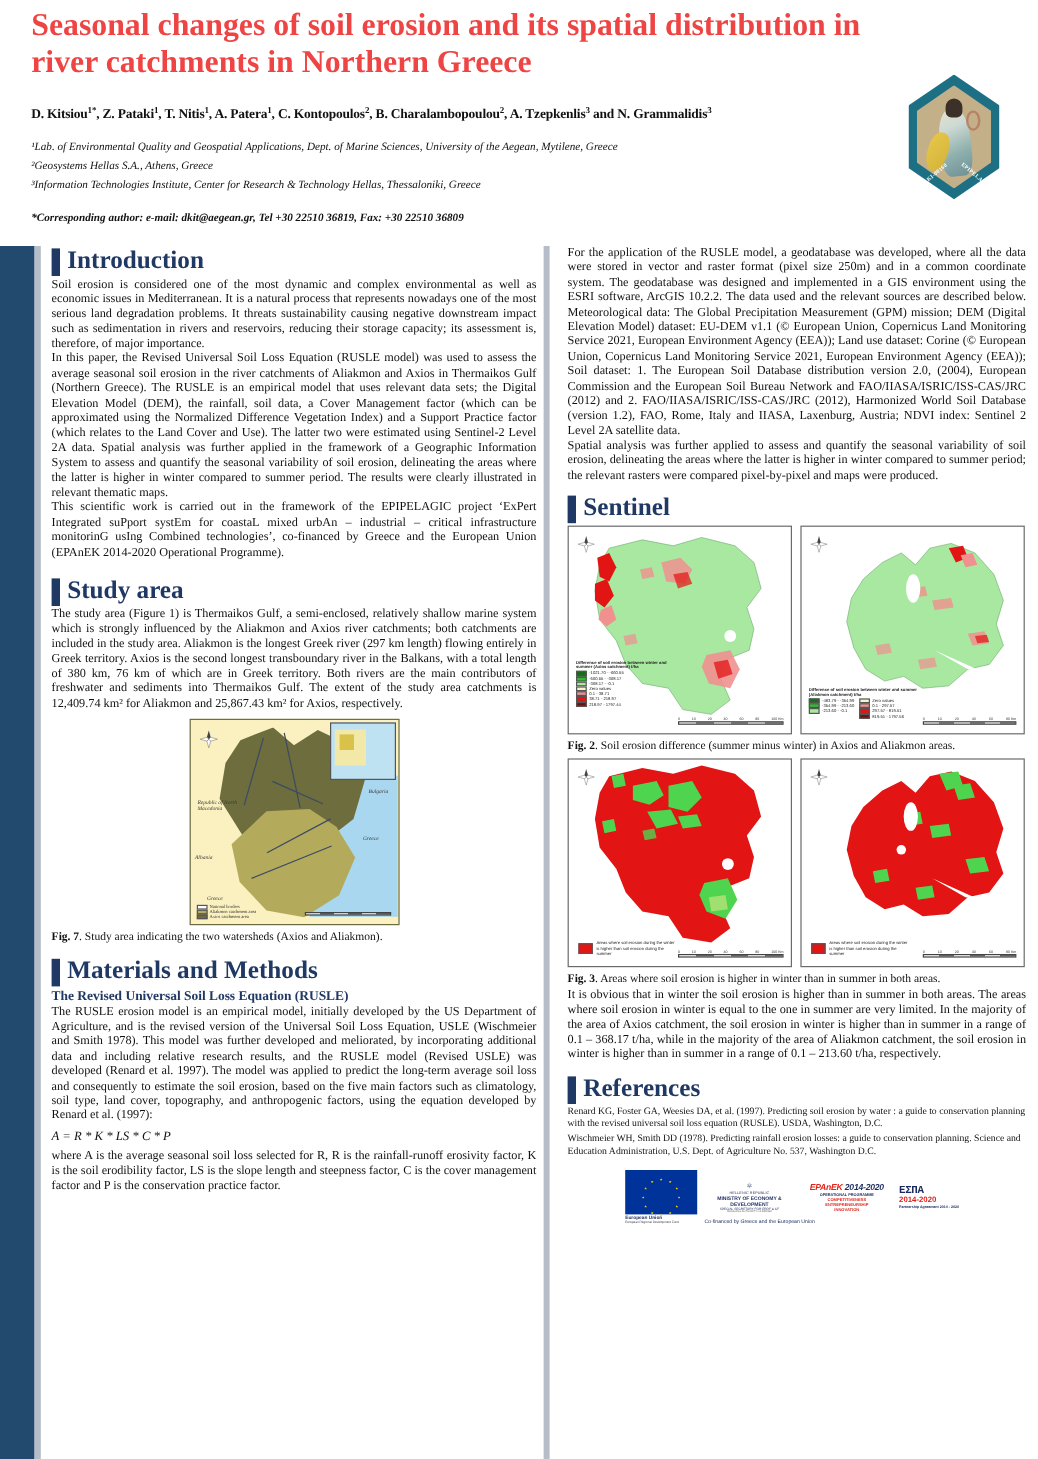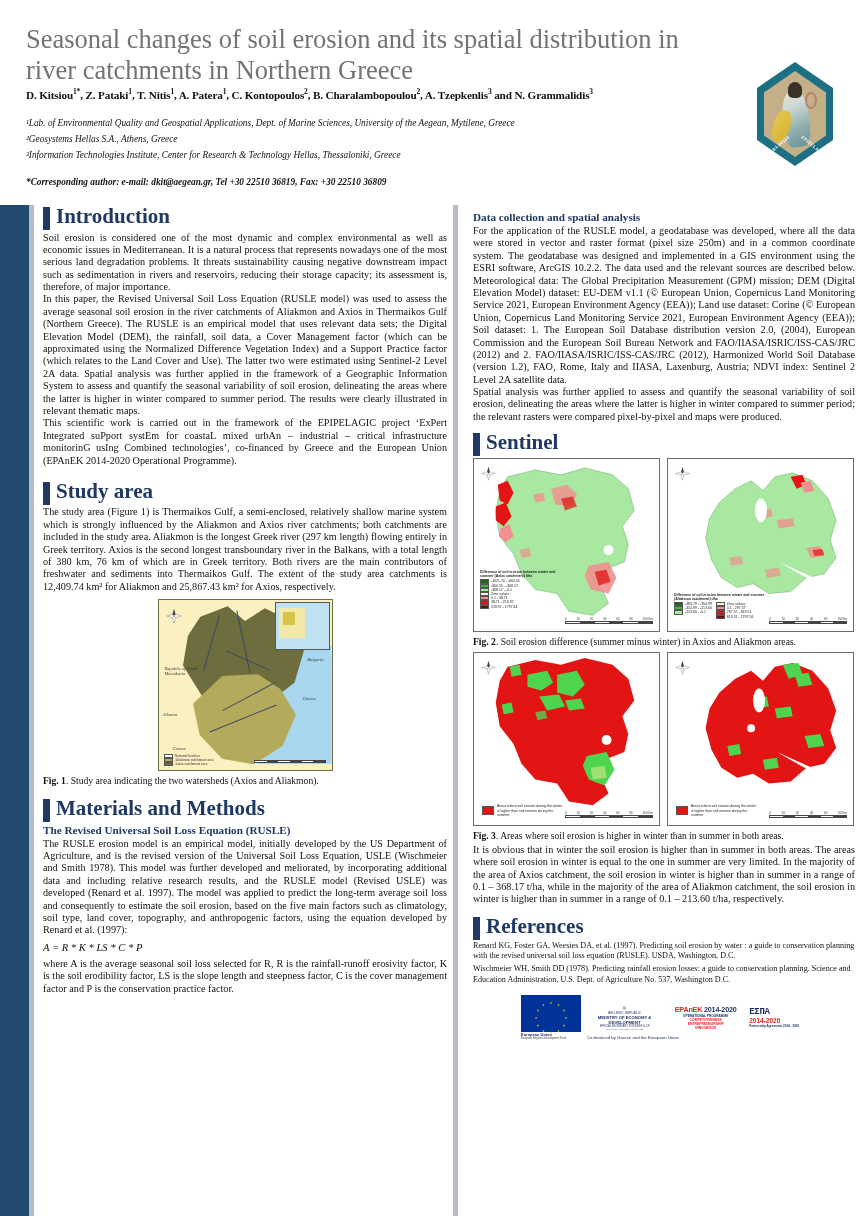--- a/index.html
+++ b/index.html
@@ -8,22 +8,22 @@
     width: 865px; height: 1216px;
     background: #ffffff;
     font-family: "Liberation Serif", serif;
     overflow: hidden;
     position: relative;
   }
 
   
   #header { position:absolute; left:0; top:0; width:865px; height:205px; background:#ffffff; }
   #title {
-    position:absolute; left:26px; top:24px; width:700px;
-    font-size:26.5px; line-height:1.17; color:#737373; font-weight:400;
+    position:absolute; left:26px; top:5px; width:700px;
+    font-size:26.5px; line-height:1.17; color:#ef4444; font-weight:700;
     font-family:"Liberation Serif", serif;
   }
   #authors {
     position:absolute; left:26px; top:87px; width:730px;
     font-size:11.2px; font-weight:bold; color:#111; letter-spacing:-0.15px;
   }
   #authors sup { font-size:7.5px; }
   .affil {
     position:absolute; left:26px; width:730px;
     font-size:9.3px; font-style:italic; color:#111;
@@ -145,21 +145,21 @@
   #eubanner { position:relative; width:286px; height:47px; margin:9px auto 0 auto; display:flex; align-items:center; gap:6px; }
   .eubox { width:60px; height:37px; background:#003399; position:relative; }
   .eustars { position:absolute; inset:0; }
   .eustars i { position:absolute; width:2.6px; height:2.6px; background:#ffcc00;
      clip-path:polygon(50% 0%,61% 35%,98% 35%,68% 57%,79% 91%,50% 70%,21% 91%,32% 57%,2% 35%,39% 35%); }
   .hel { width:78px; text-align:center; font-family:"Liberation Sans",sans-serif; color:#1b2a5e; }
   .hel .t1 { font-size:3.1px; letter-spacing:.1px; }
   .hel .t2 { font-size:4.2px; font-weight:bold; }
   .hel .t3 { font-size:2.7px; }
   .epanek { width:78px; text-align:center; font-family:"Liberation Sans",sans-serif; }
-  .epanek .e1 { font-size:7.2px; font-weight:bold; color:#e2231a; letter-spacing:-.2px; }
+  .epanek .e1 { font-size:7.2px; font-weight:bold; color:#e2231a; letter-spacing:-.2px;font-style:italic; }
   .epanek .e1 span { color:#1b2a5e; }
   .epanek .e2 { font-size:3.2px; font-weight:bold; color:#1b2a5e; }
   .epanek .e3 { font-size:3.4px; font-weight:bold; color:#e2231a; }
   .espa { width:60px; font-family:"Liberation Sans",sans-serif; }
   .espa .s1 { font-size:9px; font-weight:bold; color:#1b2a5e; letter-spacing:-.3px;font-family:Liberation Mono, monospace; }
   .espa .s2 { font-size:6.5px; font-weight:bold; color:#e2231a; }
   .espa .s4 { font-size:3px; font-weight:bold; color:#1b2a5e; }
   #cofin { position:absolute; left:66px; bottom:1px; font-size:4.3px; color:#1b2a5e; font-family:"Liberation Sans",sans-serif; }
 </style>
 </head>
@@ -238,37 +238,36 @@
           <div><span class="sw" style="background:#b3ab5b"></span><span>Aliakmon catchment area</span></div>
           <div><span class="sw" style="background:#6d6d3d"></span><span>Axios catchment area</span></div>
         </div>
 
         <div class="scale">
           <div class="scalebar"></div>
         </div>
       </div>
 
       <p class="caption">
-        <b>Fig. 1</b><span>. Study area indicating the two watersheds (Axios and Aliakmon).</span>
+        <b>Fig. 7</b><span>. Study area indicating the two watersheds (Axios and Aliakmon).</span>
       </p>
 
       <h2 class="h1" style="margin-top:11px;">Materials and Methods</h2>
       <div class="h2">The Revised Universal Soil Loss Equation (RUSLE)</div>
       <p class="body">The RUSLE erosion model is an empirical model, initially developed by the US Department of Agriculture, and is the revised version of the Universal Soil Loss Equation, USLE (Wischmeier and Smith 1978). This model was further developed and meliorated, by incorporating additional data and including relative research results, and the RUSLE model (Revised USLE) was developed (Renard et al. 1997). The model was applied to predict the long-term average soil loss and consequently to estimate the soil erosion, based on the five main factors such as climatology, soil type, land cover, topography, and anthropogenic factors, using the equation developed by Renard et al. (1997):</p>
       <div class="eq">A = R * K * LS * C * P</div>
       <p class="body">where A is the average seasonal soil loss selected for R, R is the rainfall-runoff erosivity factor, K is the soil erodibility factor, LS is the slope length and steepness factor, C is the cover management factor and P is the conservation practice factor.</p>
     </div>
   </div>
 
   <div class="col" id="colR">
     <div class="colrule" id="ruleR" style="left:0;"></div>
   </div>
 
   <div class="inner" id="innerR">
-    <div class="h2" style="margin-top:6px;">Data collection and spatial analysis</div>
     <p class="body">For the application of the RUSLE model, a geodatabase was developed, where all the data were stored in vector and raster format (pixel size 250m) and in a common coordinate system. The geodatabase was designed and implemented in a GIS environment using the ESRI software, ArcGIS 10.2.2. The data used and the relevant sources are described below. Meteorological data: The Global Precipitation Measurement (GPM) mission; DEM (Digital Elevation Model) dataset: EU-DEM v1.1 (© European Union, Copernicus Land Monitoring Service 2021, European Environment Agency (EEA)); Land use dataset: Corine (© European Union, Copernicus Land Monitoring Service 2021, European Environment Agency (EEA)); Soil dataset: 1. The European Soil Database distribution version 2.0, (2004), European Commission and the European Soil Bureau Network and FAO/IIASA/ISRIC/ISS-CAS/JRC (2012) and 2. FAO/IIASA/ISRIC/ISS-CAS/JRC (2012), Harmonized World Soil Database (version 1.2), FAO, Rome, Italy and IIASA, Laxenburg, Austria; NDVI index: Sentinel 2 Level 2A satellite data.</p>
     <p class="body">Spatial analysis was further applied to assess and quantify the seasonal variability of soil erosion, delineating the areas where the latter is higher in winter compared to summer period; the relevant rasters were compared pixel-by-pixel and maps were produced.</p>
 
     <h2 class="h1" style="margin-top:8px;">Sentinel</h2>
 
     <div class="maprow">
 
       <div class="mapcard">
         <svg viewBox="0 0 187 174" style="position:absolute;inset:0;">
           <path d="M34,18 L62,11 L88,16 L112,9 L140,16 L156,30 L162,52 L150,68 L156,86 L152,104 L132,112 L128,128 L136,146 L120,158 L96,154 L84,136 L62,132 L48,116 L40,96 L26,78 L22,54 L26,32 Z" fill="#a8e8a0" stroke="#6aa86a" stroke-width="0.5"></path>

